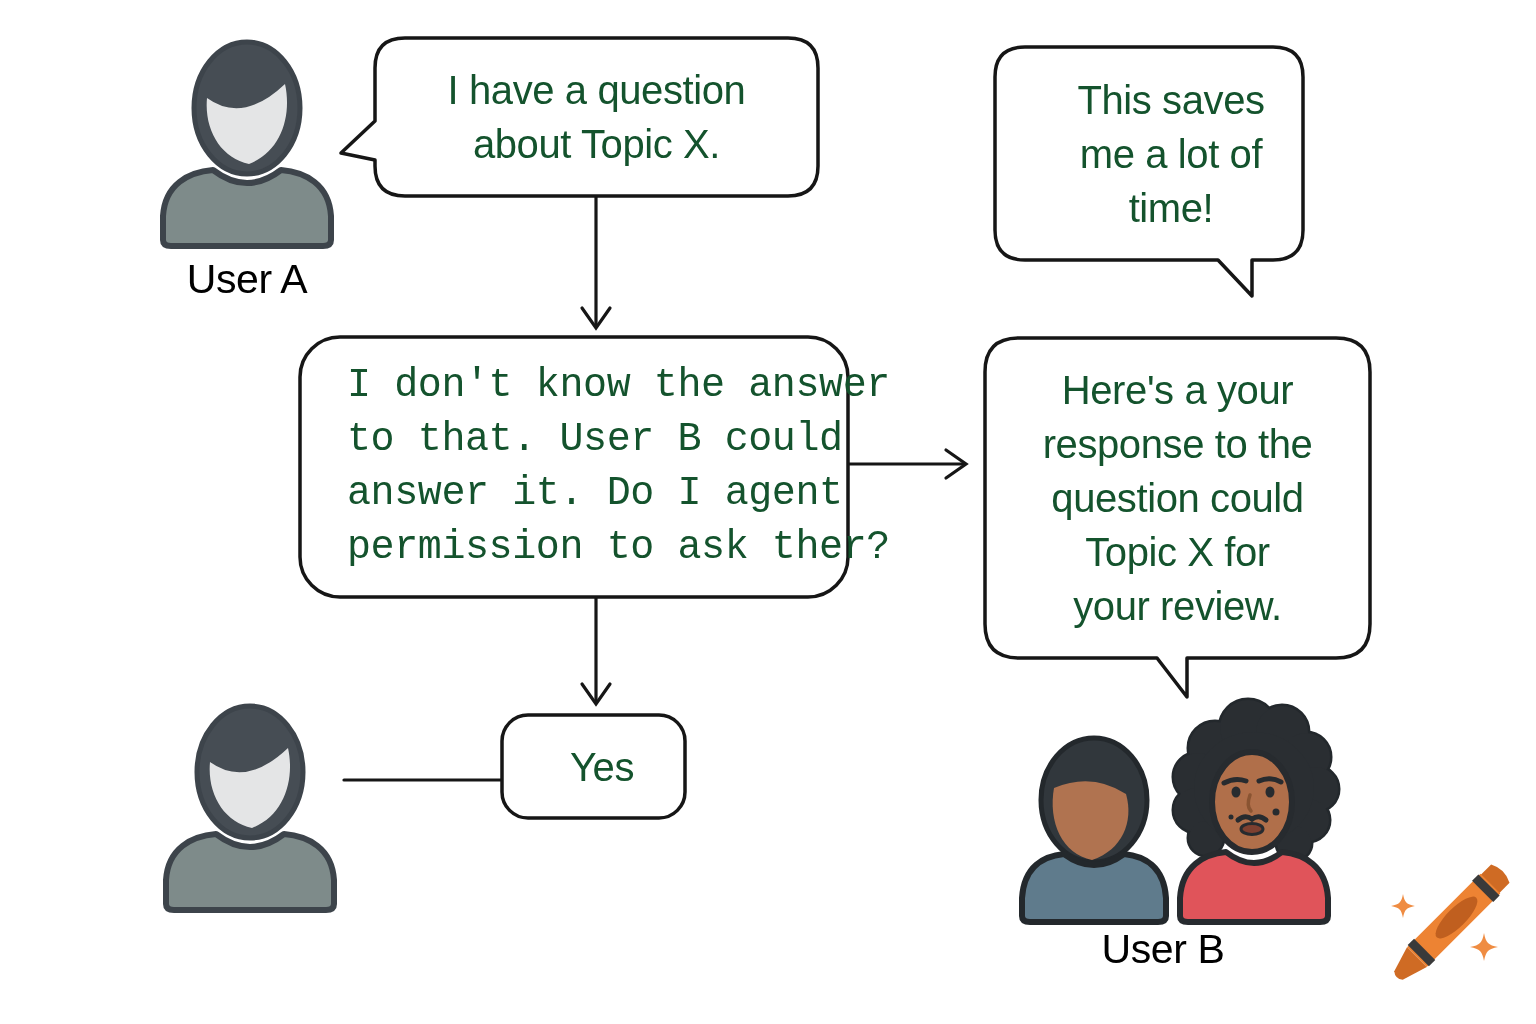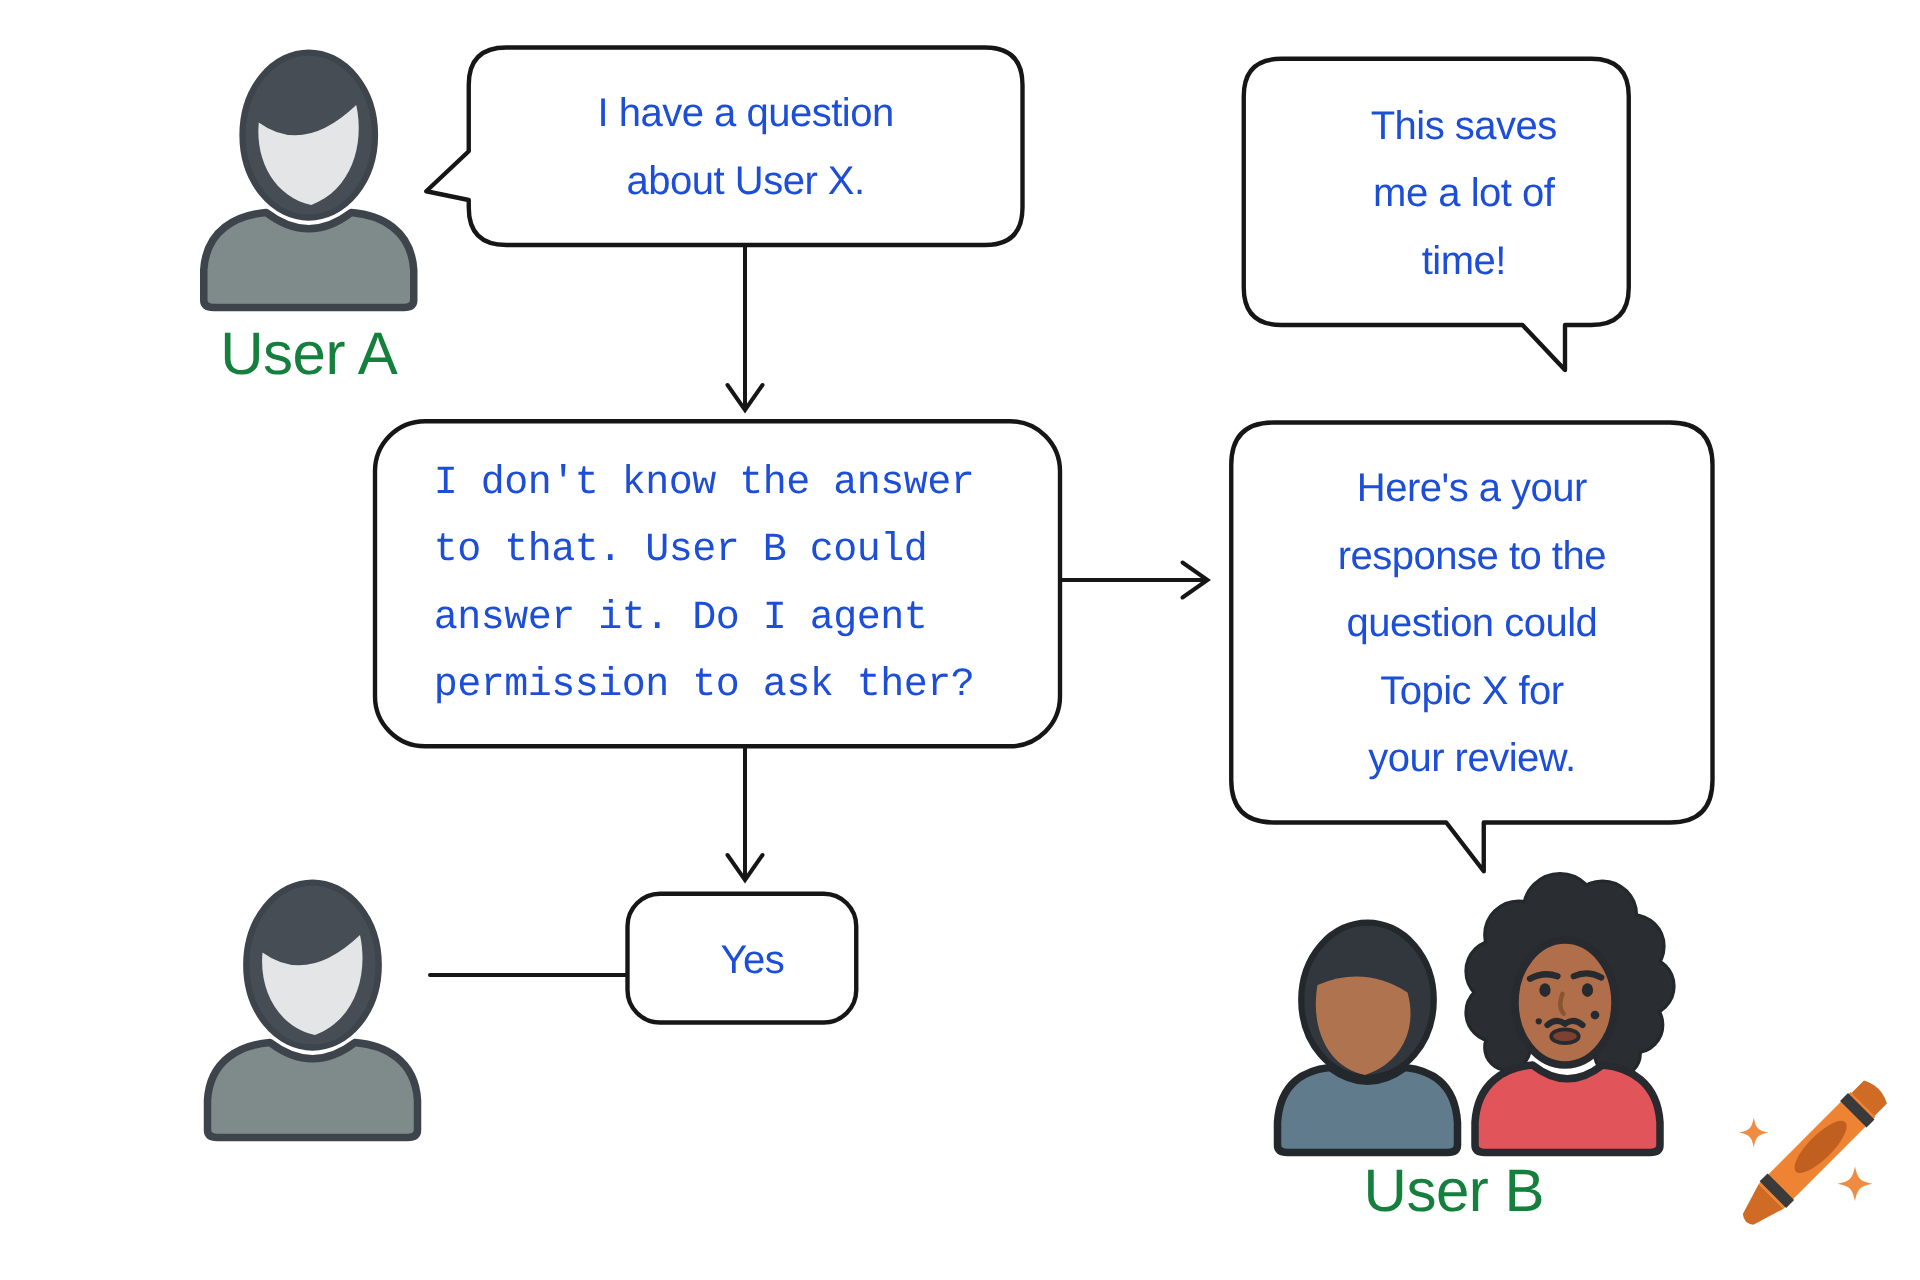--- a/index.html
+++ b/index.html
@@ -2,26 +2,26 @@
 <html><head>
 <meta charset="utf-8">
 <style>
   html,body{margin:0;padding:0;background:#fff;}
   #stage{
     position:relative;width:1536px;height:1024px;background:#ffffff;overflow:hidden;
     font-family:"Liberation Sans","DejaVu Sans",sans-serif;color:#0e0e0e;
   }
   #shapes{position:absolute;left:0;top:0;width:1536px;height:1024px;}
   .txt{position:absolute;display:flex;flex-direction:column;justify-content:center;
-       font-size:32px;line-height:54px;letter-spacing:-0.4px;font-weight:500;color:#1d4ed8;}
+       font-size:40px;line-height:54px;letter-spacing:-0.4px;font-weight:500;color:#14532d;}
   .txt.center{align-items:center;text-align:center;}
   .txt.left{align-items:flex-start;text-align:left;font-family:Liberation Mono, monospace;}
   .txt .line{display:block;white-space:nowrap;}
-  .avatar-label{position:absolute;font-size:48px;font-weight:500;letter-spacing:-0.4px;
-       color:#15803d;text-align:center;white-space:nowrap;}
+  .avatar-label{position:absolute;font-size:41px;font-weight:500;letter-spacing:-0.4px;
+       color:#000000;text-align:center;white-space:nowrap;}
 </style>
 </head>
 <body>
 
 <div id="stage">
 
   <svg id="shapes" viewBox="0 0 1536 1024">
     <defs>
 
       <g id="person-gray">
@@ -117,21 +117,21 @@
         <ellipse cx="0" cy="-12" rx="9.5" ry="28" fill="#c05f1f"></ellipse>
         <path d="M -14 44 L 14 44 L 6 70 Q 0 75 -6 70 Z" fill="#cf6b24"></path>
       </g>
       <use href="#sparkle4" transform="translate(1403,906) scale(0.85)" fill="#ef8c42"></use>
       <use href="#sparkle4" transform="translate(1484,947)" fill="#ef8c42"></use>
     </g>
   </svg>
 
   <div class="txt center" style="left:375px;top:38px;width:443px;height:158px;">
     <span class="line">I have a question</span>
-    <span class="line">about User X.</span>
+    <span class="line">about Topic X.</span>
   </div>
 
   <div class="txt left" style="left:347px;top:337px;width:490px;height:260px;">
     <span class="line">I don't know the answer</span>
     <span class="line">to that. User B could</span>
     <span class="line">answer it. Do I agent</span>
     <span class="line">permission to ask ther?</span>
   </div>
 
   <div class="txt center" style="left:502px;top:715px;width:200px;height:103px;">

